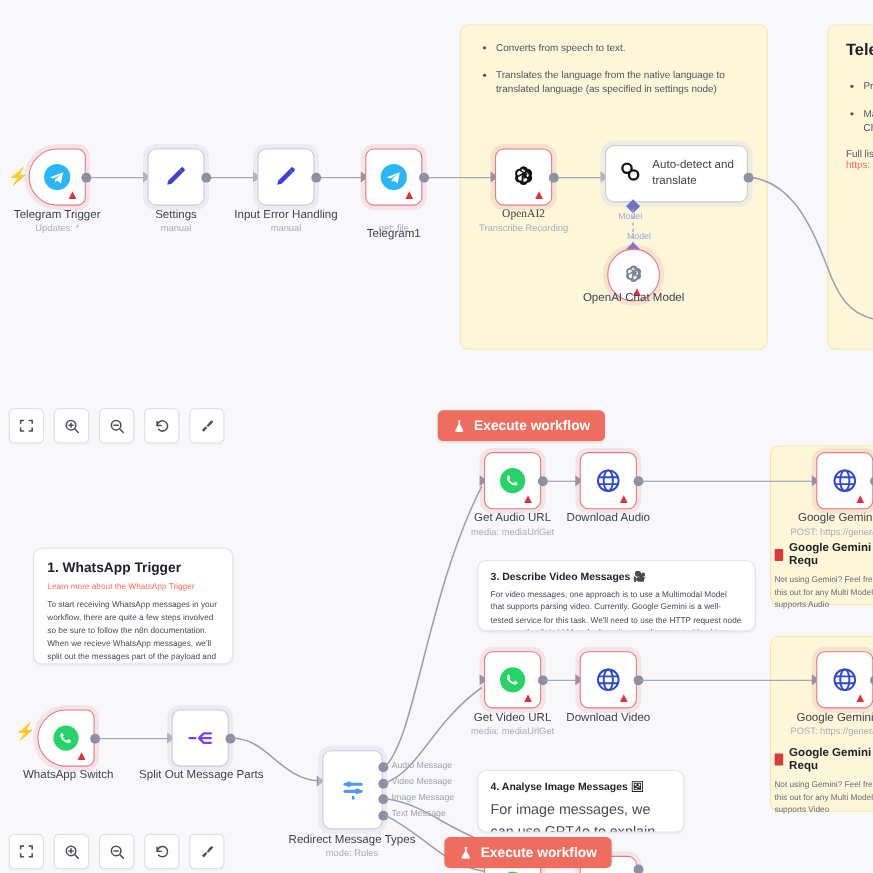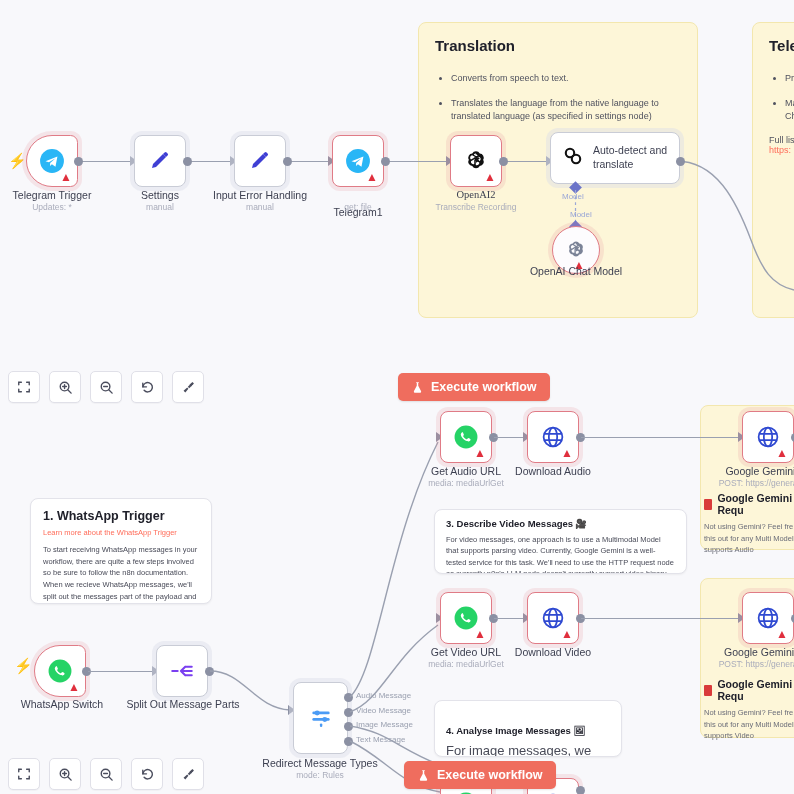--- a/index.html
+++ b/index.html
@@ -59,21 +59,20 @@
   .link{color:#ff6d5a;}
   .gemini-head{display:flex;align-items:center;gap:5px;font-weight:bold;font-size:10.5px;color:#20212b;}
   .badge-sq{width:9px;height:11px;background:#d93b3b;border-radius:1px;display:inline-block;}
 </style>
 </head>
 <body>
 
 <div class="canvas">
 
   <div class="sticky sticky-yellow" style="left:418px;top:22px;width:280px;height:296px;padding:14px 16px;">
-    <div class="sticky-title" style="font-size:15px;margin-bottom:18px;">Translation</div>
     <ul style="font-size:9px;line-height:1.45;color:#50525f;">
       <li>Converts from speech to text.</li>
       <li>Translates the language from the native language to translated language (as specified in settings node)</li>
     </ul>
   </div>
 
   <div class="sticky sticky-yellow" style="left:752px;top:22px;width:220px;height:296px;padding:14px 16px;">
     <div class="sticky-title" style="font-size:15px;margin-bottom:18px;">Telegram</div>
     <ul style="font-size:9px;line-height:1.45;color:#50525f;">
       <li>Provid</li>
@@ -242,21 +241,21 @@
     <div class="sticky-title" style="font-size:12.5px;margin-bottom:5px;">1. WhatsApp Trigger</div>
     <div class="link" style="font-size:7.5px;margin-bottom:7px;">Learn more about the WhatsApp Trigger</div>
     <div style="font-size:7.5px;line-height:1.55;color:#494b58;">To start receiving WhatsApp messages in your workflow, there are quite a few steps involved so be sure to follow the n8n documentation. When we recieve WhatsApp messages, we'll split out the messages part of the payload and handle them depending on the message type using the Switch node.</div>
   </div>
 
   <div class="sticky sticky-white" style="left:434px;top:509px;width:253px;height:65px;padding:8px 11px;overflow:hidden;">
     <div class="sticky-title" style="font-size:9.5px;margin-bottom:5px;">3. Describe Video Messages 🎥</div>
     <div style="font-size:7.5px;line-height:1.5;color:#494b58;">For video messages, one approach is to use a Multimodal Model that supports parsing video. Currently, Google Gemini is a well-tested service for this task. We'll need to use the HTTP request node as currently n8n's LLM node doesn't currently support video binary types.</div>
   </div>
 
-  <div class="sticky sticky-white" style="left:434px;top:700px;width:188px;height:57px;padding:24px 11px;overflow:hidden;">
+  <div class="sticky sticky-white" style="left:434px;top:700px;width:188px;height:57px;padding:8px 11px;overflow:hidden;">
     <div class="sticky-title" style="font-size:9.5px;margin-bottom:5px;">4. Analyse Image Messages 🖼</div>
     <div style="font-size:13px;line-height:1.5;color:#494b58;">For image messages, we can use GPT4o to explain what is going on in the message for our AI Agent.</div>
   </div>
 
   <div style="position:absolute;left:704px;top:492px;width:110px;overflow:hidden;">
     <div class="gemini-head">
       <span class="badge-sq"></span>
       <span>Google Gemini Requ</span>
     </div>
     <div style="font-size:7.5px;line-height:1.55;color:#6a6c78;margin-top:5px;white-space:pre-line;">Not using Gemini? Feel fre swap this out for any Multi Model that supports Audio</div>

